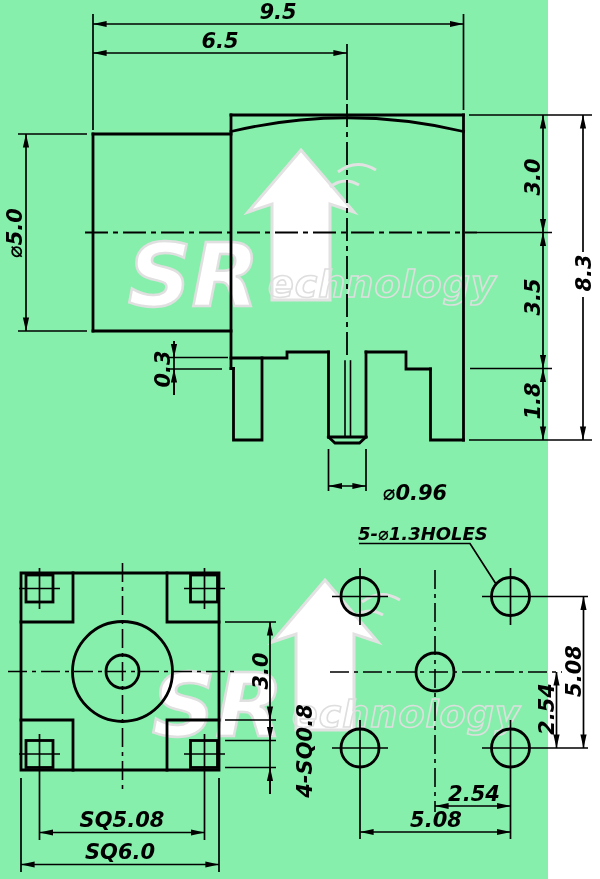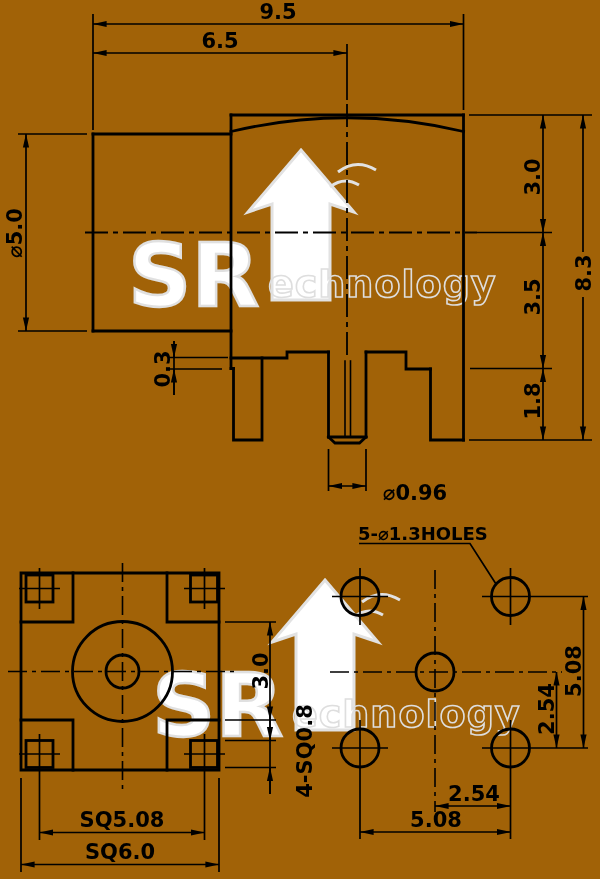--- a/index.html
+++ b/index.html
@@ -1,16 +1,16 @@
 <!DOCTYPE html>
 <html><head>
 <meta charset="utf-8">
 <style>
   html,body{margin:0;padding:0;background:#fff;}
-  #canvas{width:600px;height:879px;position:relative;background:#a16207;}
+  #canvas{width:548px;height:879px;position:relative;background:#86efac;font-style:italic;}
   svg{display:block;}
   .obj{stroke:#000;stroke-width:2.8;fill:none;stroke-linecap:square;}
   .objthin{stroke:#000;stroke-width:1.6;fill:none;stroke-linecap:square;}
   .cl{stroke:#000;stroke-width:1.8;fill:none;stroke-dasharray:23 5 5 5;}
   .cl2{stroke:#000;stroke-width:1.6;fill:none;stroke-dasharray:19 5 4 5;}
   .dim{stroke:#000;stroke-width:1.7;fill:none;}
   .dimtxt{font-family:"DejaVu Sans",sans-serif;font-weight:bold;font-size:21px;fill:#000;stroke:none;text-anchor:middle;}
   .dimtxt.small{font-size:18px;text-anchor:start;}
   .wmshape{stroke:#e2e2e2;stroke-width:3;fill:#fff;}
   .wmarc{stroke:#e2e2e2;stroke-width:3;fill:none;}

